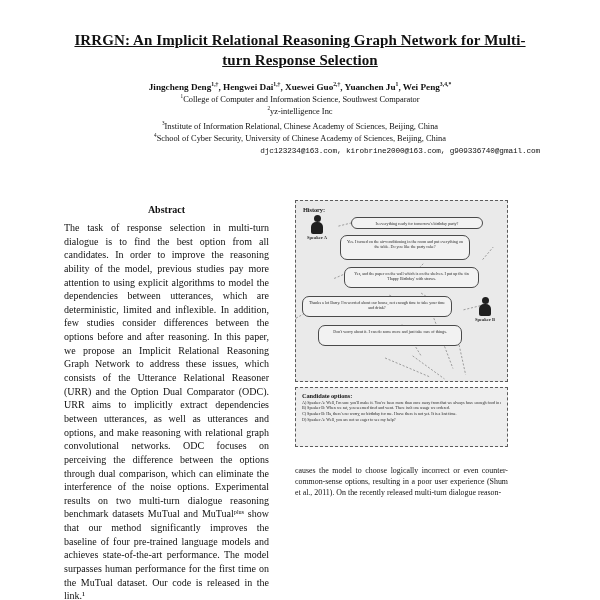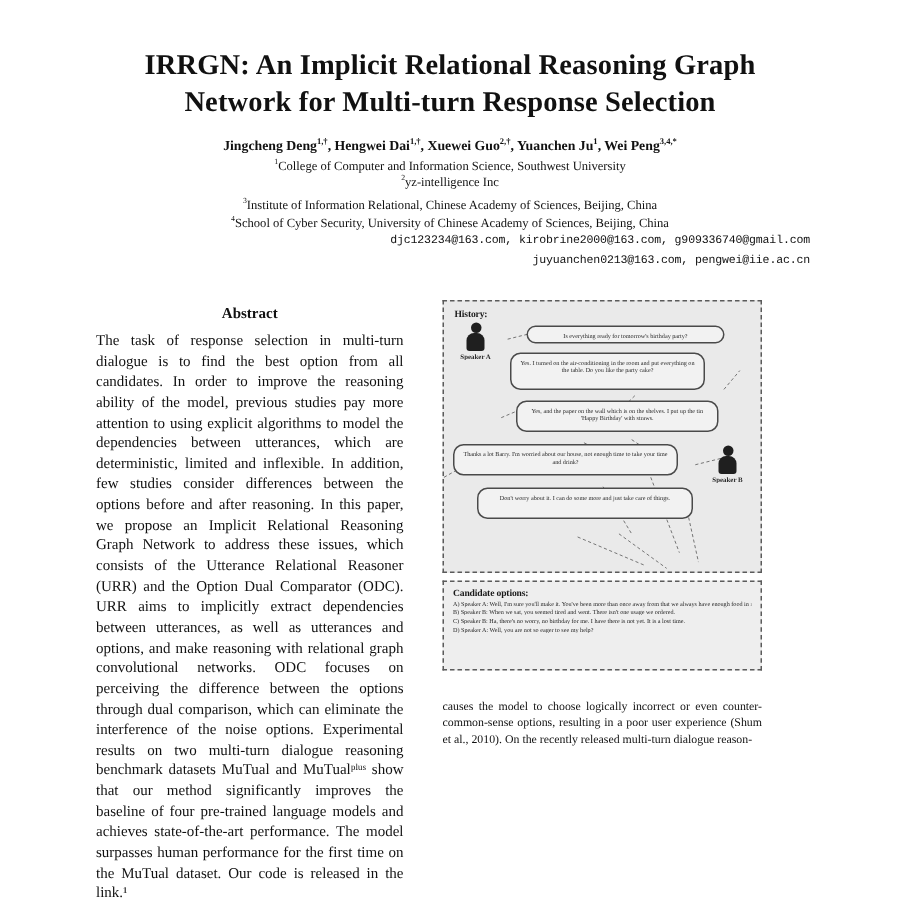--- a/index.html
+++ b/index.html
@@ -19,25 +19,26 @@
     position: relative;
     width: 600px;
     height: 600px;
     box-sizing: border-box;
     padding: 30px 60px 0 60px;
   }
 
   
   .title {
     text-align: center;
-    font-size: 19px;
+    font-size: 15px;
     font-weight: bold;
     line-height: 1.32;
     letter-spacing: 0.1px;
     margin: 1px 6px 0 6px;
+    text-decoration: underline;
   }
 
   
   .authors {
     text-align: center;
     font-size: 9.2px;
     font-weight: bold;
     margin-top: 10px;
     line-height: 1.45;
   }
@@ -229,27 +230,26 @@
 <body>
 
 <div class="page">
 
   <div class="title">IRRGN: An Implicit Relational Reasoning Graph Network for Multi-turn Response Selection</div>
 
   <div class="authors">
     <span>Jingcheng Deng<sup>1,†</sup>, Hengwei Dai<sup>1,†</sup>, Xuewei Guo<sup>2,†</sup>, Yuanchen Ju<sup>1</sup>, Wei Peng<sup>3,4,*</sup></span>
   </div>
 
-  <div class="affil"><sup>1</sup><span>College of Computer and Information Science, Southwest University</span></div>
+  <div class="affil"><sup>1</sup><span>College of Computer and Information Science, Southwest Comparator</span></div>
   <div class="affil"><sup>2</sup><span>yz-intelligence Inc</span></div>
   <div class="affil" style="margin-top:3px;"><sup>3</sup><span>Institute of Information Relational, Chinese Academy of Sciences, Beijing, China</span></div>
   <div class="affil"><sup>4</sup><span>School of Cyber Security, University of Chinese Academy of Sciences, Beijing, China</span></div>
 
   <div class="emails">djc123234@163.com, kirobrine2000@163.com, g909336740@gmail.com</div>
-  <div class="emails">juyuanchen0213@163.com, pengwei@iie.ac.cn</div>
 
   <div class="columns">
 
     <div class="col col-left">
       <div class="abstract-head">Abstract</div>
       <div class="abstract-body">The task of response selection in multi-turn dialogue is to find the best option from all candidates. In order to improve the reasoning ability of the model, previous studies pay more attention to using explicit algorithms to model the dependencies between utterances, which are deterministic, limited and inflexible. In addition, few studies consider differences between the options before and after reasoning. In this paper, we propose an Implicit Relational Reasoning Graph Network to address these issues, which consists of the Utterance Relational Reasoner (URR) and the Option Dual Comparator (ODC). URR aims to implicitly extract dependencies between utterances, as well as utterances and options, and make reasoning with relational graph convolutional networks. ODC focuses on perceiving the difference between the options through dual comparison, which can eliminate the interference of the noise options. Experimental results on two multi-turn dialogue reasoning benchmark datasets MuTual and MuTualᵖˡᵘˢ show that our method significantly improves the baseline of four pre-trained language models and achieves state-of-the-art performance. The model surpasses human performance for the first time on the MuTual dataset. Our code is released in the link.¹</div>
     </div>
 
     <div class="col col-right">
 
@@ -306,17 +306,17 @@
             <div class="opt-line">A) Speaker A: Well, I'm sure you'll make it. You've been more than once away from that we always have enough food in my study for my party.</div>
             <div class="opt-line">B) Speaker B: When we sat, you seemed tired and went. There isn't one usage we ordered.</div>
             <div class="opt-line correct">C) Speaker B: Ha, there's no worry, no birthday for me. I have there is not yet. It is a lost time.</div>
             <div class="opt-line">D) Speaker A: Well, you are not so eager to see my help?</div>
           </div>
         </div>
 
       </div>
 
       <div class="col-right-spacer"></div>
-      <div class="body-text">causes the model to choose logically incorrect or even counter-common-sense options, resulting in a poor user experience (Shum et al., 2010). On the recently released multi-turn dialogue reason-</div>
+      <div class="body-text">causes the model to choose logically incorrect or even counter-common-sense options, resulting in a poor user experience (Shum et al., 2011). On the recently released multi-turn dialogue reason-</div>
     </div>
 
   </div>
 </div>
 
 </body></html>

